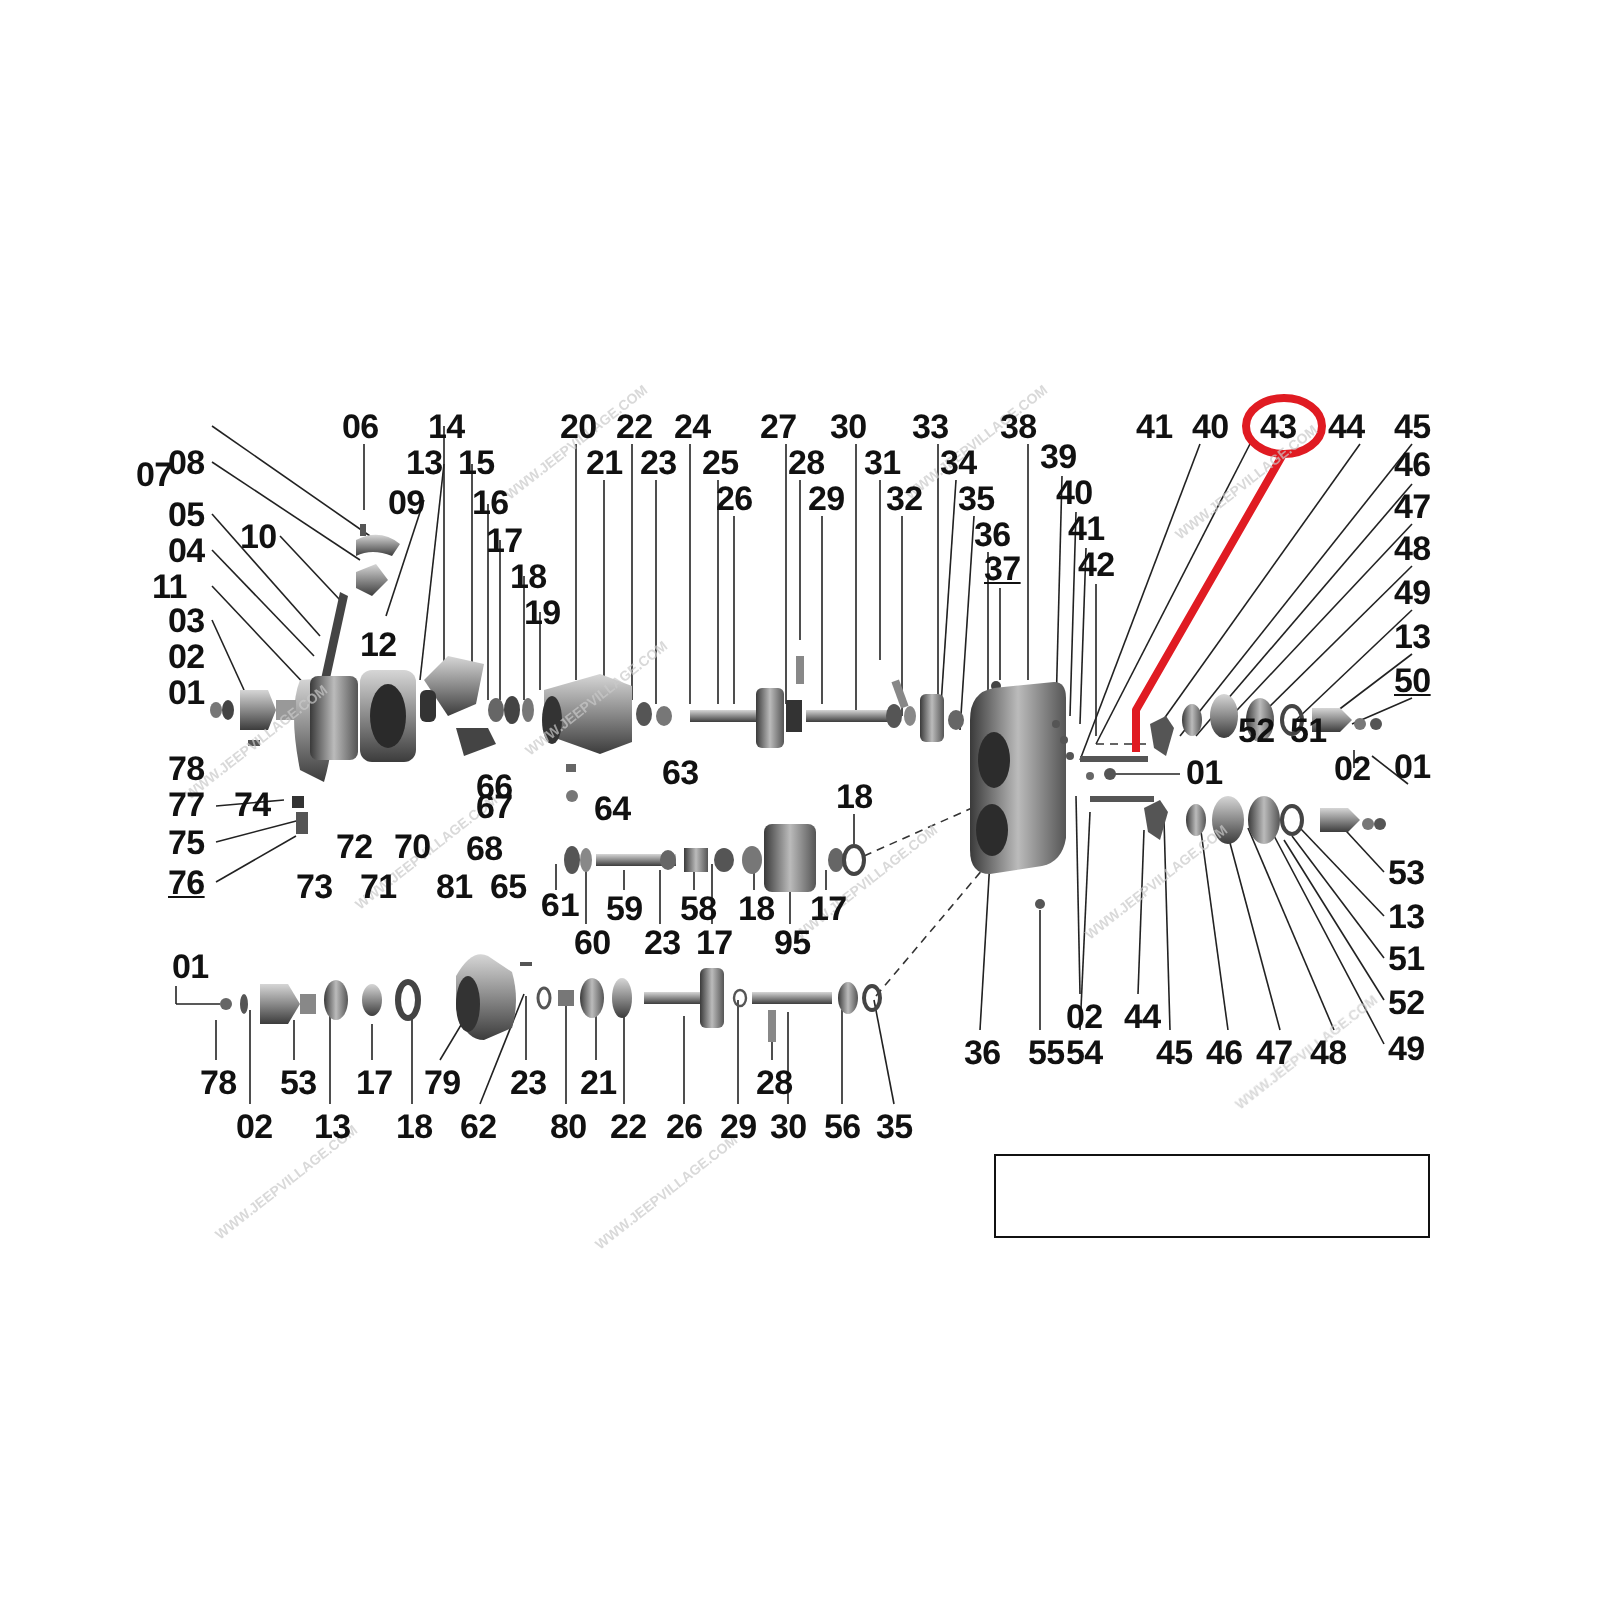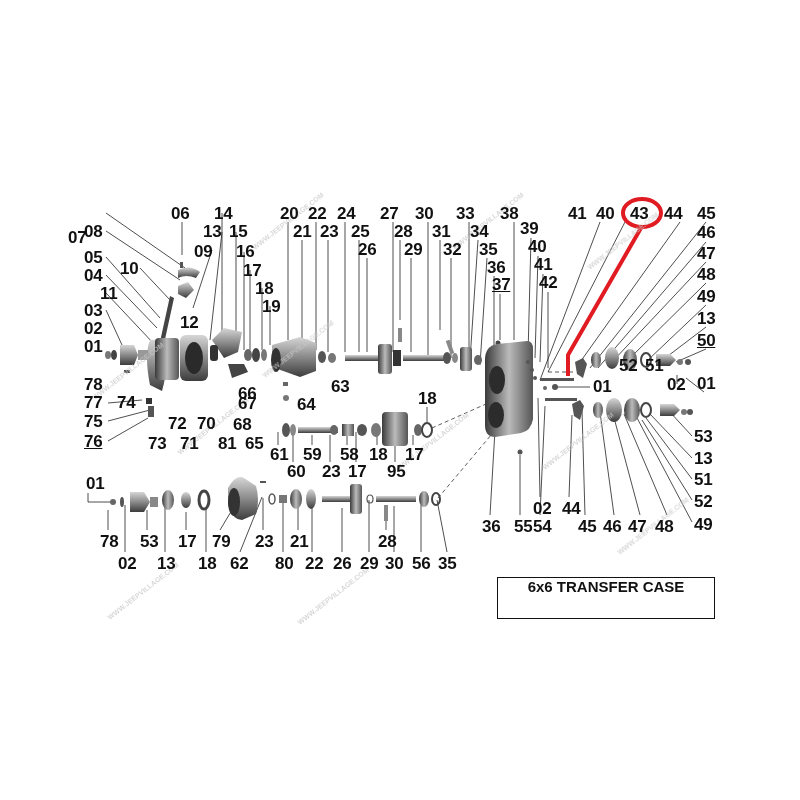--- a/index.html
+++ b/index.html
@@ -279,21 +279,21 @@
     <span class="lbl" style="left: 84px; top: 223px;">08</span>
     <span class="lbl" style="left: 203px; top: 223px;">13</span>
     <span class="lbl" style="left: 229px; top: 223px;">15</span>
     <span class="lbl" style="left: 194px; top: 243px;">09</span>
     <span class="lbl" style="left: 236px; top: 243px;">16</span>
     <span class="lbl" style="left: 84px; top: 249px;">05</span>
     <span class="lbl" style="left: 120px; top: 260px;">10</span>
     <span class="lbl" style="left: 243px; top: 262px;">17</span>
     <span class="lbl" style="left: 84px; top: 267px;">04</span>
     <span class="lbl" style="left: 255px; top: 280px;">18</span>
-    <span class="lbl" style="left: 100px; top: 285px;">11</span>
+    <span class="lbl" style="left: 76px; top: 285px;">11</span>
     <span class="lbl" style="left: 262px; top: 298px;">19</span>
     <span class="lbl" style="left: 84px; top: 302px;">03</span>
     <span class="lbl" style="left: 180px; top: 314px;">12</span>
     <span class="lbl" style="left: 84px; top: 320px;">02</span>
     <span class="lbl" style="left: 84px; top: 338px;">01</span>
     <span class="lbl" style="left: 84px; top: 376px;">78</span>
     <span class="lbl" style="left: 84px; top: 394px;">77</span>
     <span class="lbl" style="left: 117px; top: 394px;">74</span>
     <span class="lbl" style="left: 84px; top: 413px;">75</span>
     <span class="lbl" style="left: 84px; top: 433px; text-decoration: underline;">76</span>
@@ -346,21 +346,21 @@
     <span class="lbl" style="left: 619px; top: 357px;">52</span>
     <span class="lbl" style="left: 645px; top: 357px;">51</span>
     <span class="lbl" style="left: 667px; top: 376px;">02</span>
     <span class="lbl" style="left: 697px; top: 375px;">01</span>
     <span class="lbl" style="left: 694px; top: 428px;">53</span>
     <span class="lbl" style="left: 694px; top: 450px;">13</span>
     <span class="lbl" style="left: 694px; top: 471px;">51</span>
     <span class="lbl" style="left: 694px; top: 493px;">52</span>
     <span class="lbl" style="left: 694px; top: 516px;">49</span>
     <span class="lbl" style="left: 418px; top: 390px;">18</span>
-    <span class="lbl" style="left: 270px; top: 446px;">61</span>
+    <span class="lbl" style="left: 270px; top: 446px; font-family: Liberation Mono, monospace;">61</span>
     <span class="lbl" style="left: 303px; top: 446px;">59</span>
     <span class="lbl" style="left: 340px; top: 446px;">58</span>
     <span class="lbl" style="left: 369px; top: 446px;">18</span>
     <span class="lbl" style="left: 405px; top: 446px;">17</span>
     <span class="lbl" style="left: 287px; top: 463px;">60</span>
     <span class="lbl" style="left: 322px; top: 463px;">23</span>
     <span class="lbl" style="left: 348px; top: 463px;">17</span>
     <span class="lbl" style="left: 387px; top: 463px;">95</span>
     <span class="lbl" style="left: 86px; top: 475px;">01</span>
     <span class="lbl" style="left: 100px; top: 533px;">78</span>
@@ -386,14 +386,13 @@
     <span class="lbl" style="left: 533px; top: 500px;">02</span>
     <span class="lbl" style="left: 533px; top: 518px;">54</span>
     <span class="lbl" style="left: 562px; top: 500px;">44</span>
     <span class="lbl" style="left: 578px; top: 518px;">45</span>
     <span class="lbl" style="left: 603px; top: 518px;">46</span>
     <span class="lbl" style="left: 628px; top: 518px;">47</span>
     <span class="lbl" style="left: 655px; top: 518px;">48</span>
   </div>
 
 <div id="title-box">
-  <div class="t">6x6 TRANSFER CASE</div>
 </div>
 
 </body></html>

